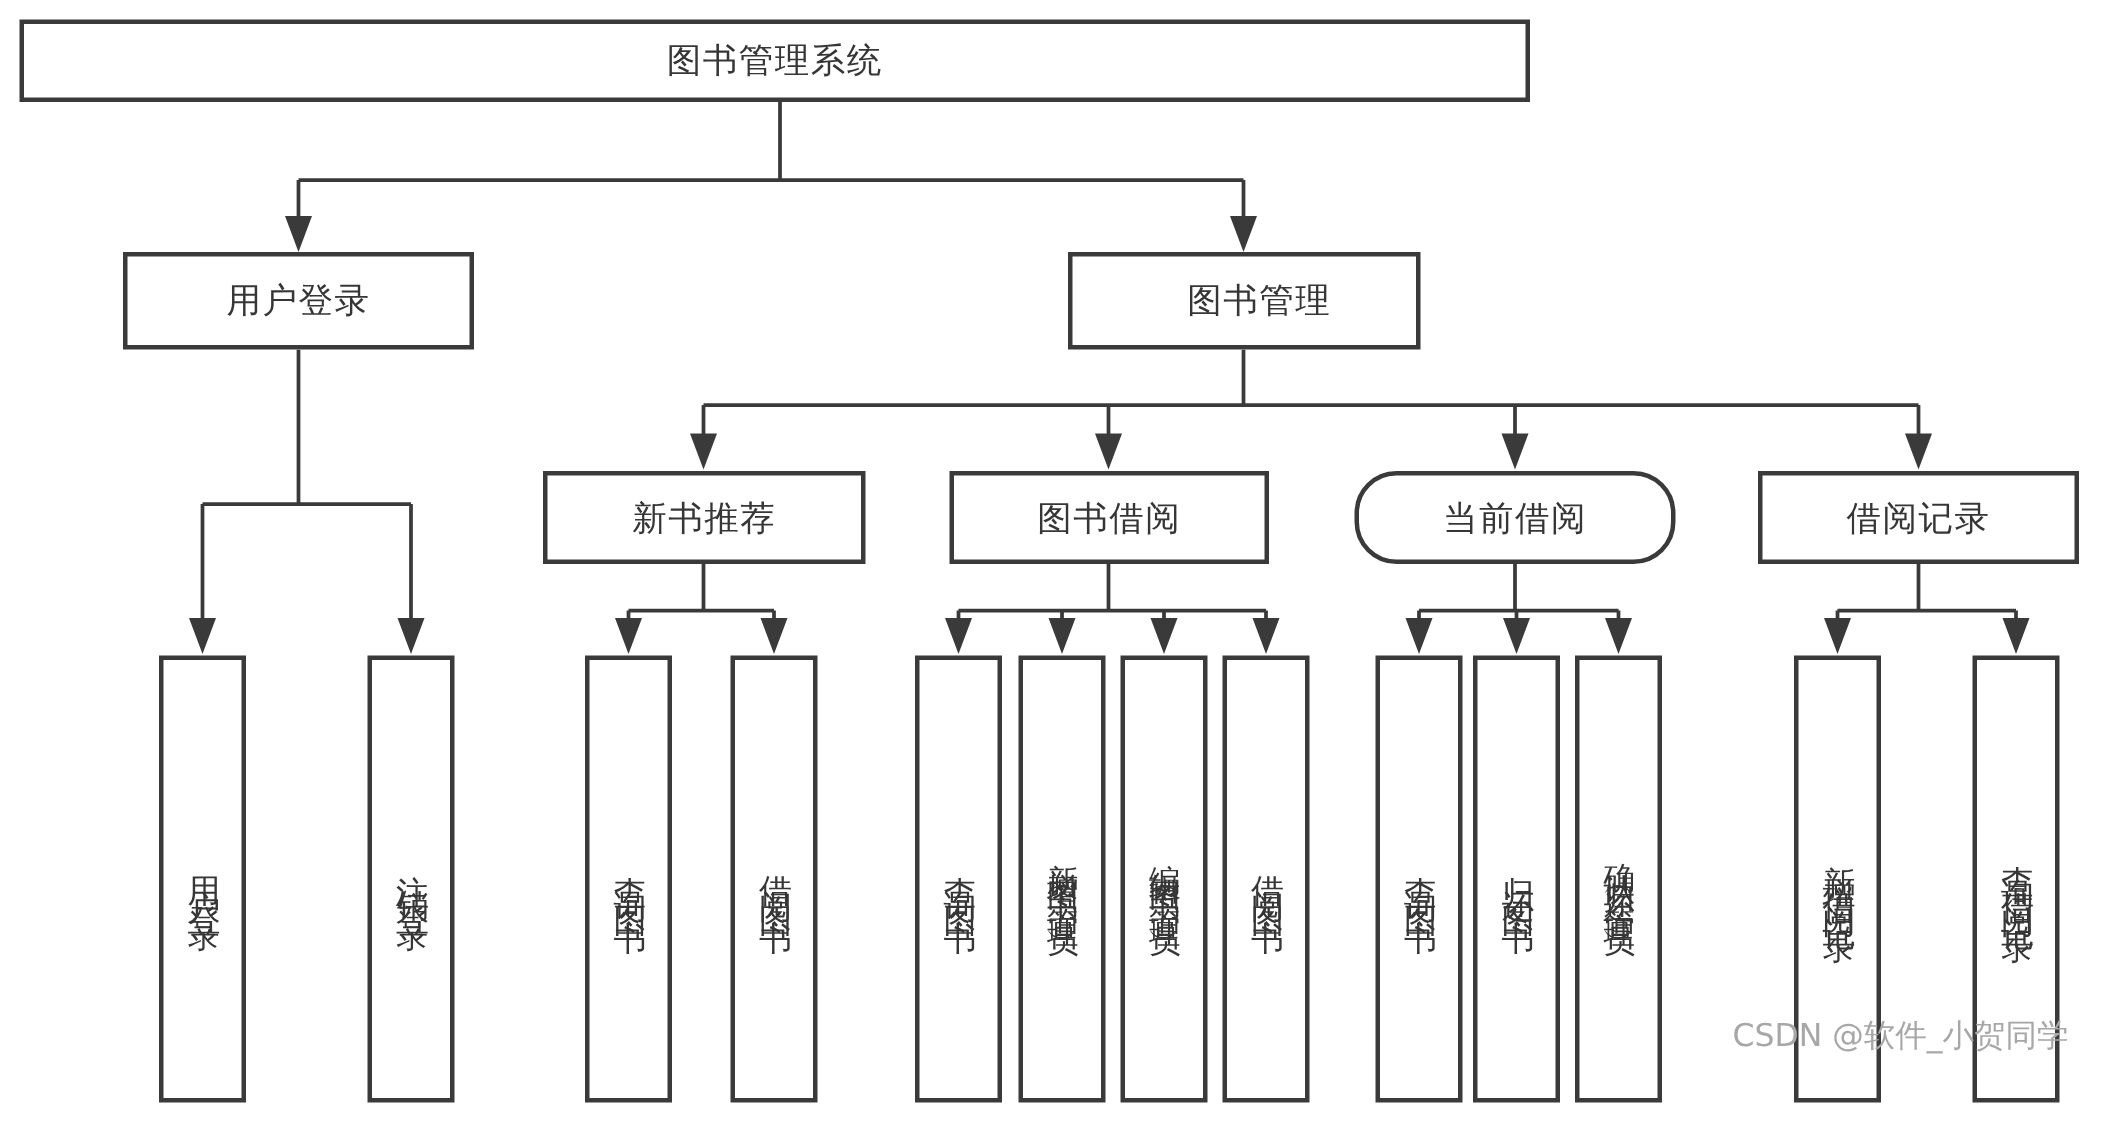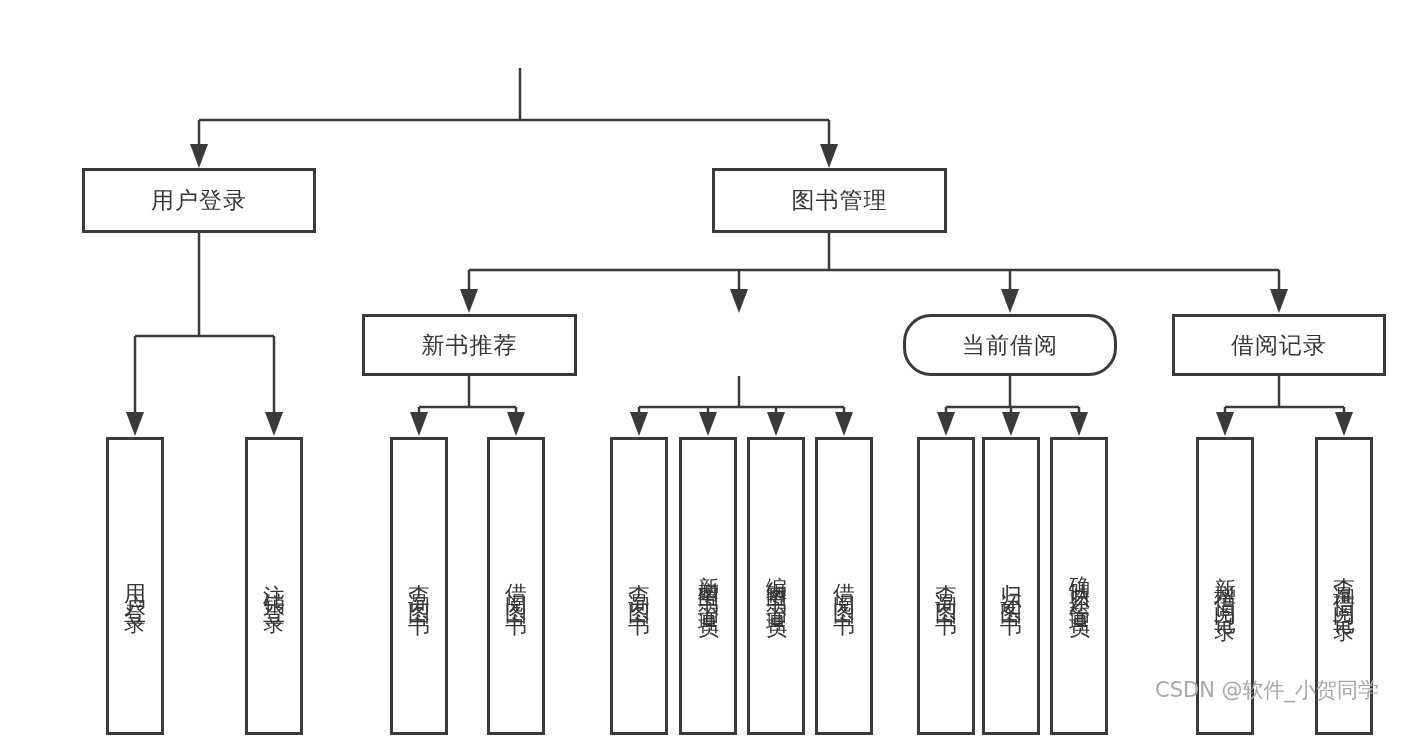--- a/index.html
+++ b/index.html
@@ -111,30 +111,36 @@
       <polygon points="1070,412 1088,412 1079,436" fill="#3a3a3a" stroke="none"></polygon>
 
     <path d="M1279,376 V407"></path>
     <path d="M1225,407 H1344"></path>
     <path d="M1225,407 V418"></path>
       <polygon points="1216,412 1234,412 1225,436" fill="#3a3a3a" stroke="none"></polygon>
     <path d="M1344,407 V418"></path>
       <polygon points="1335,412 1353,412 1344,436" fill="#3a3a3a" stroke="none"></polygon>
   </svg>
 
+  <div class="node h n-root">
+    <span>图书管理系统</span>
+  </div>
 
   <div class="node h n-userlogin-grp">
     <span>用户登录</span>
   </div>
   <div class="node h n-bookmgmt">
     <span>图书管理</span>
   </div>
 
   <div class="node h n-newbook">
     <span>新书推荐</span>
+  </div>
+  <div class="node h n-bookborrow">
+    <span>图书借阅</span>
   </div>
   <div class="node h n-curborrow">
     <span>当前借阅</span>
   </div>
   <div class="node h n-borrowrec">
     <span>借阅记录</span>
   </div>
 
   <div class="node v leaf n-l-userlogin">
     <span>用户登录</span>

